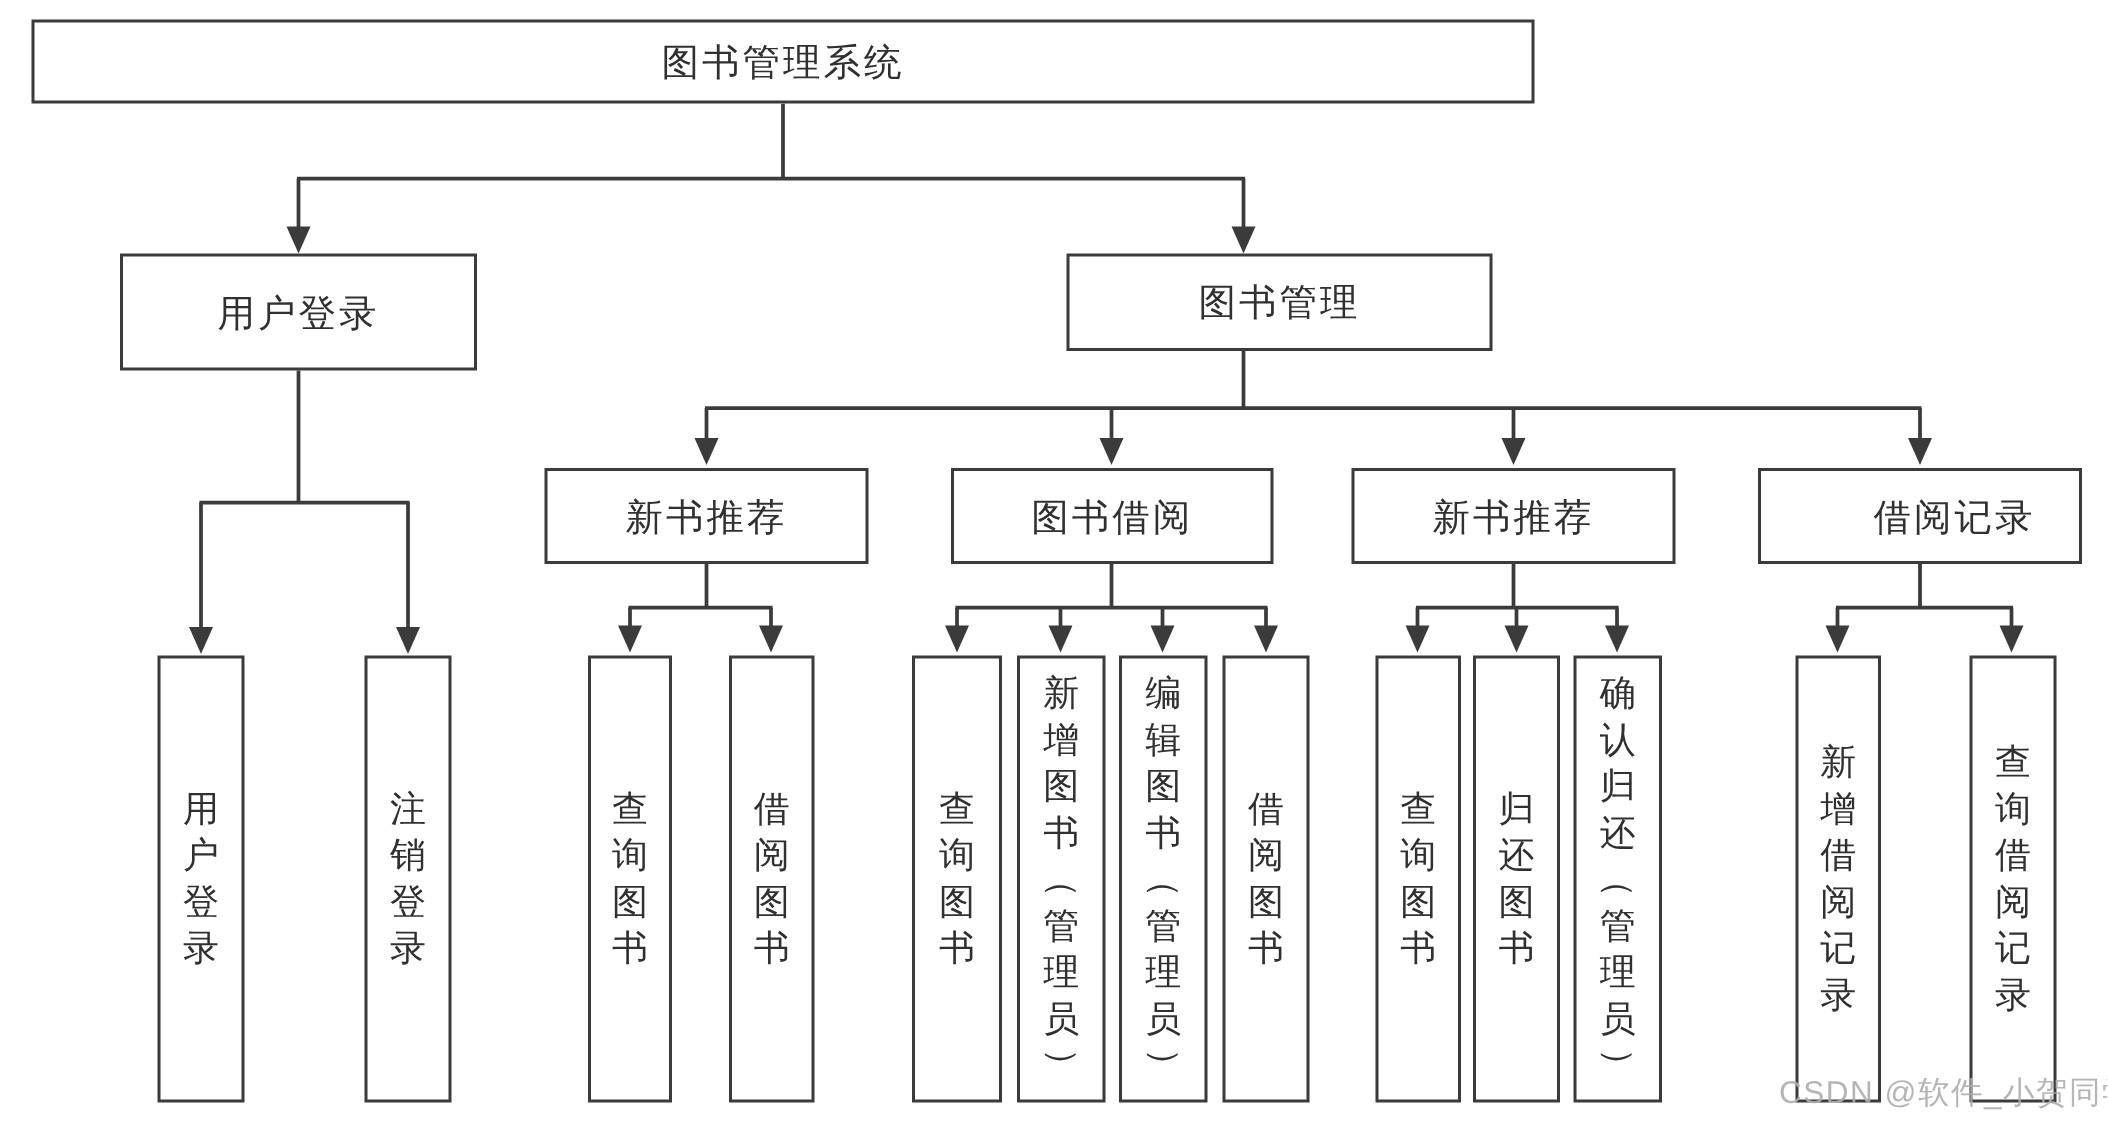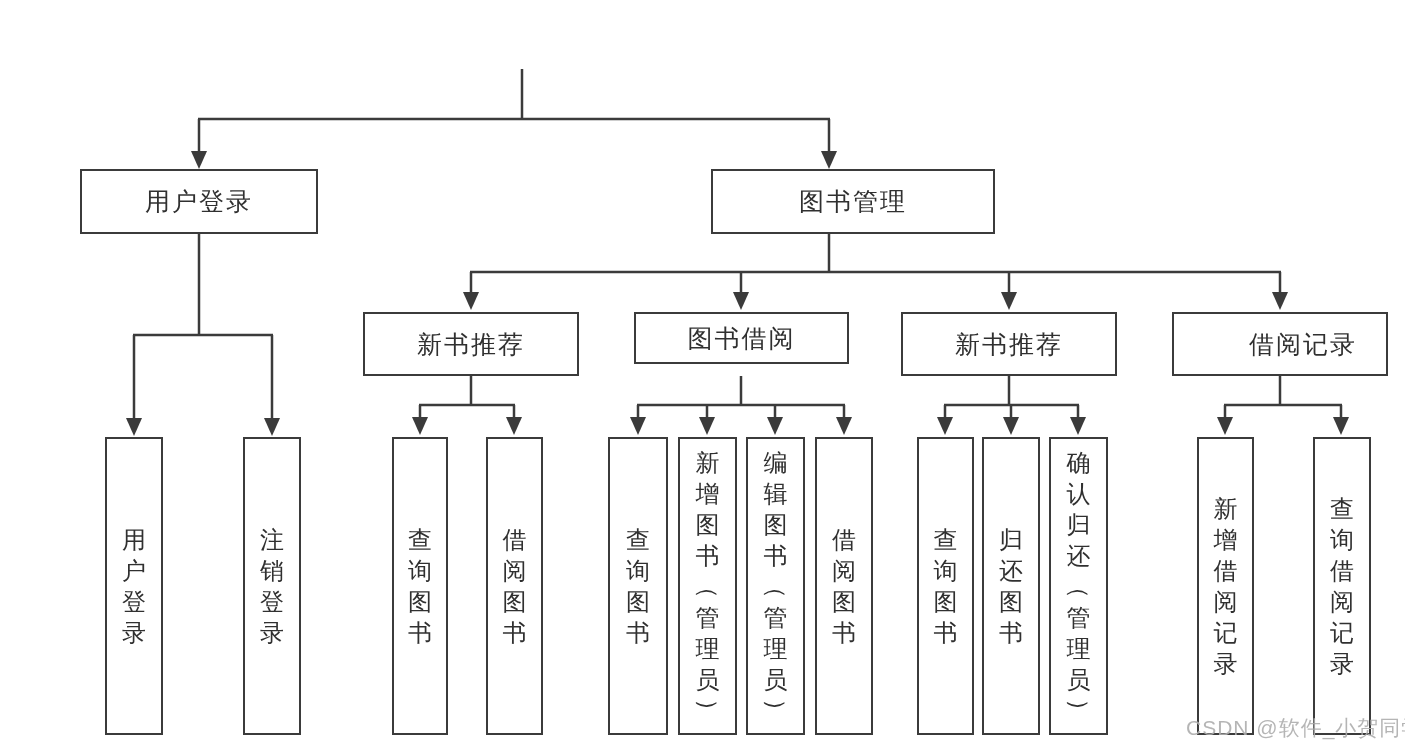--- a/index.html
+++ b/index.html
@@ -111,32 +111,35 @@
     <polygon stroke="none" points="1070,417 1086,417 1078,435"></polygon>
 
     <line x1="1280" y1="376" x2="1280" y2="406"></line>
     <line x1="1224" y1="405" x2="1342" y2="405"></line>
     <line x1="1225" y1="405" x2="1225" y2="418"></line>
     <polygon stroke="none" points="1217,417 1233,417 1225,435"></polygon>
     <line x1="1341" y1="405" x2="1341" y2="418"></line>
     <polygon stroke="none" points="1333,417 1349,417 1341,435"></polygon>
   </svg>
 
-
-  <div class="box" style="left:80px;top:169px;width:238px;height:65px;">
+  <div class="box" style="left:21px;top:13px;width:1002px;height:56px;">
+    <span class="hlabel">图书管理系统</span>
+  </div>
+
+  <div class="box" style="left:80px;top:169px;width:238px;height:78px;">
     <span class="hlabel">用户登录</span>
   </div>
   <div class="box" style="left:711px;top:169px;width:284px;height:65px;">
     <span class="hlabel">图书管理</span>
   </div>
 
   <div class="box" style="left:363px;top:312px;width:216px;height:64px;">
     <span class="hlabel">新书推荐</span>
   </div>
-  <div class="box" style="left:634px;top:312px;width:215px;height:52px;align-items:center;">
+  <div class="box" style="left:634px;top:312px;width:215px;height:64px;align-items:center;">
     <span class="hlabel">图书借阅</span>
   </div>
   <div class="box" style="left:901px;top:312px;width:216px;height:64px;">
     <span class="hlabel">新书推荐</span>
   </div>
   <div class="box" style="left:1172px;top:312px;width:216px;height:64px;padding-left:46px;">
     <span class="hlabel">借阅记录</span>
   </div>
 
   <div class="leaf" style="left:105px;width:58px;">

